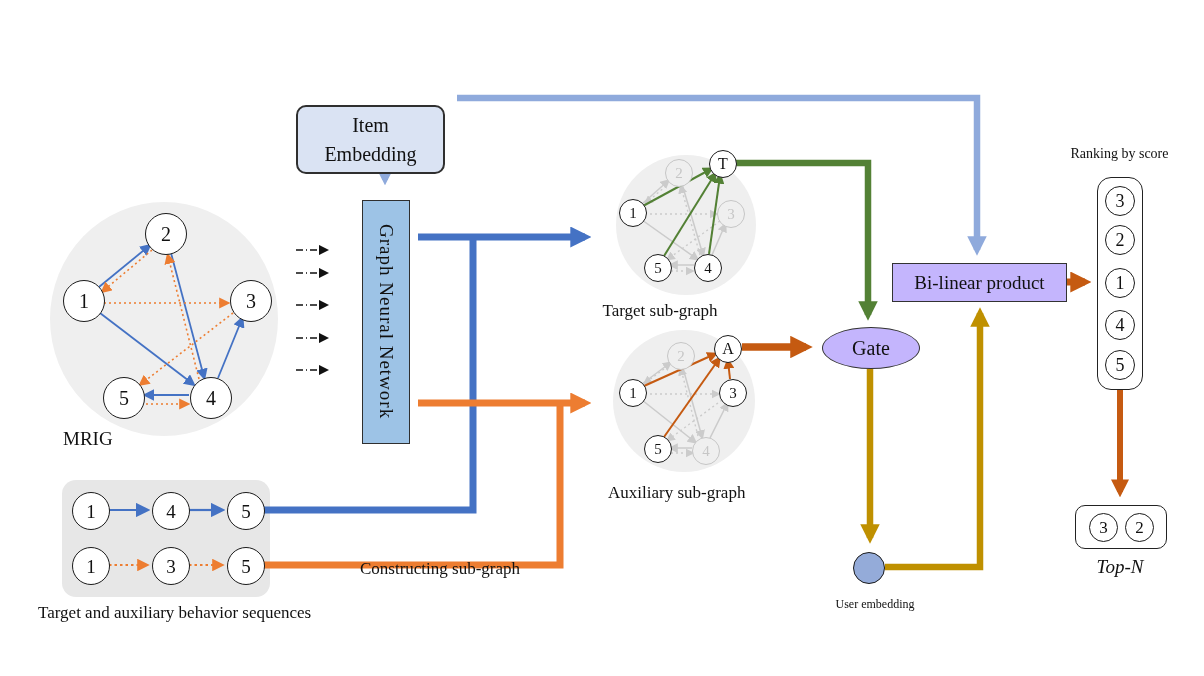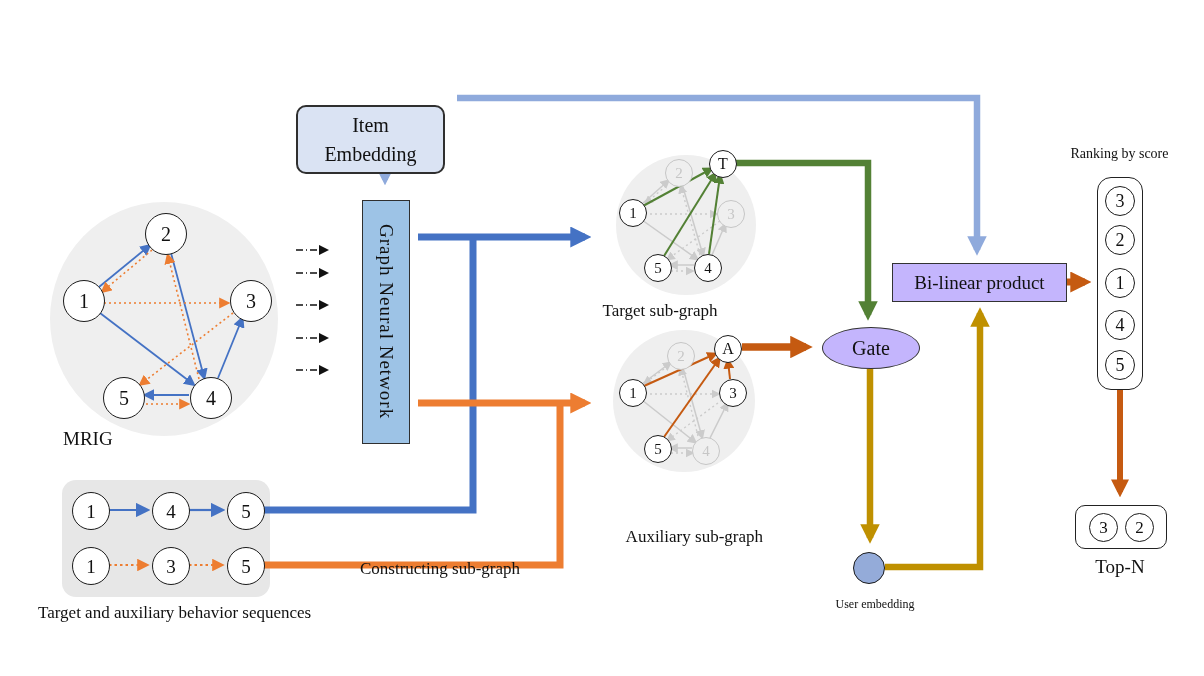--- a/index.html
+++ b/index.html
@@ -183,21 +183,21 @@
   <div class="node" style="left:694px; top:254px; width:26px; height:26px; font-size:15px;">4</div>
   <div class="node" style="left:709px; top:150px; width:26px; height:26px; font-size:16px;">T</div>
   <div class="lbl" style="left:595px; top:301px; width:130px; text-align:center; font-size:17px;">Target sub-graph</div>
 
   <div class="node ghost" style="left:667px; top:342px; width:26px; height:26px; font-size:15px;">2</div>
   <div class="node ghost" style="left:692px; top:437px; width:26px; height:26px; font-size:15px;">4</div>
   <div class="node" style="left:619px; top:379px; width:26px; height:26px; font-size:15px;">1</div>
   <div class="node" style="left:719px; top:379px; width:26px; height:26px; font-size:15px;">3</div>
   <div class="node" style="left:644px; top:435px; width:26px; height:26px; font-size:15px;">5</div>
   <div class="node" style="left:714px; top:335px; width:26px; height:26px; font-size:16px;">A</div>
-  <div class="lbl" style="left:608px; top:483px; width:155px; text-align:right; font-size:17px;margin-top:44px;">Auxiliary sub-graph</div>
+  <div class="lbl" style="left:608px; top:483px; width:155px; text-align:left; font-size:17px;">Auxiliary sub-graph</div>
 
   <div class="node" style="left:72px;  top:492px; width:36px; height:36px; font-size:19px;">1</div>
   <div class="node" style="left:152px; top:492px; width:36px; height:36px; font-size:19px;">4</div>
   <div class="node" style="left:227px; top:492px; width:36px; height:36px; font-size:19px;">5</div>
   <div class="node" style="left:72px;  top:547px; width:36px; height:36px; font-size:19px;">1</div>
   <div class="node" style="left:152px; top:547px; width:36px; height:36px; font-size:19px;">3</div>
   <div class="node" style="left:227px; top:547px; width:36px; height:36px; font-size:19px;">5</div>
   <div class="lbl" style="left:38px; top:603px; font-size:17px;">Target and auxiliary behavior sequences</div>
 
   <div class="lbl" style="left:350px; top:527px; width:180px; text-align:center; font-size:17px;margin-top:32px;">Constructing sub-graph</div>
@@ -225,18 +225,18 @@
   <div class="box roundcol" style="left:1097px; top:177px; width:44px; height:211px;"></div>
   <div class="node" style="left:1105px; top:186px; width:28px; height:28px; font-size:18px;">3</div>
   <div class="node" style="left:1105px; top:225px; width:28px; height:28px; font-size:18px;">2</div>
   <div class="node" style="left:1105px; top:268px; width:28px; height:28px; font-size:18px;">1</div>
   <div class="node" style="left:1105px; top:310px; width:28px; height:28px; font-size:18px;">4</div>
   <div class="node" style="left:1105px; top:350px; width:28px; height:28px; font-size:18px;">5</div>
 
   <div class="box topn" style="left:1075px; top:505px; width:90px; height:42px;"></div>
   <div class="node" style="left:1089px; top:513px; width:27px; height:27px; font-size:17px;">3</div>
   <div class="node" style="left:1125px; top:513px; width:27px; height:27px; font-size:17px;">2</div>
-  <div class="lbl" style="left:1075px; top:556px; width:90px; text-align:center; font-size:19px;">Top-N</div>
+  <div class="lbl" style="left:1075px; top:556px; width:90px; text-align:center; font-size:19px;font-style:italic;">Top-N</div>
 
   <div class="node useremb" style="left:853px; top:552px; width:30px; height:30px;"></div>
   <div class="lbl" style="left:810px; top:597px; width:130px; text-align:center; font-size:12px;">User embedding</div>
 
 </div>
 
 </body></html>

